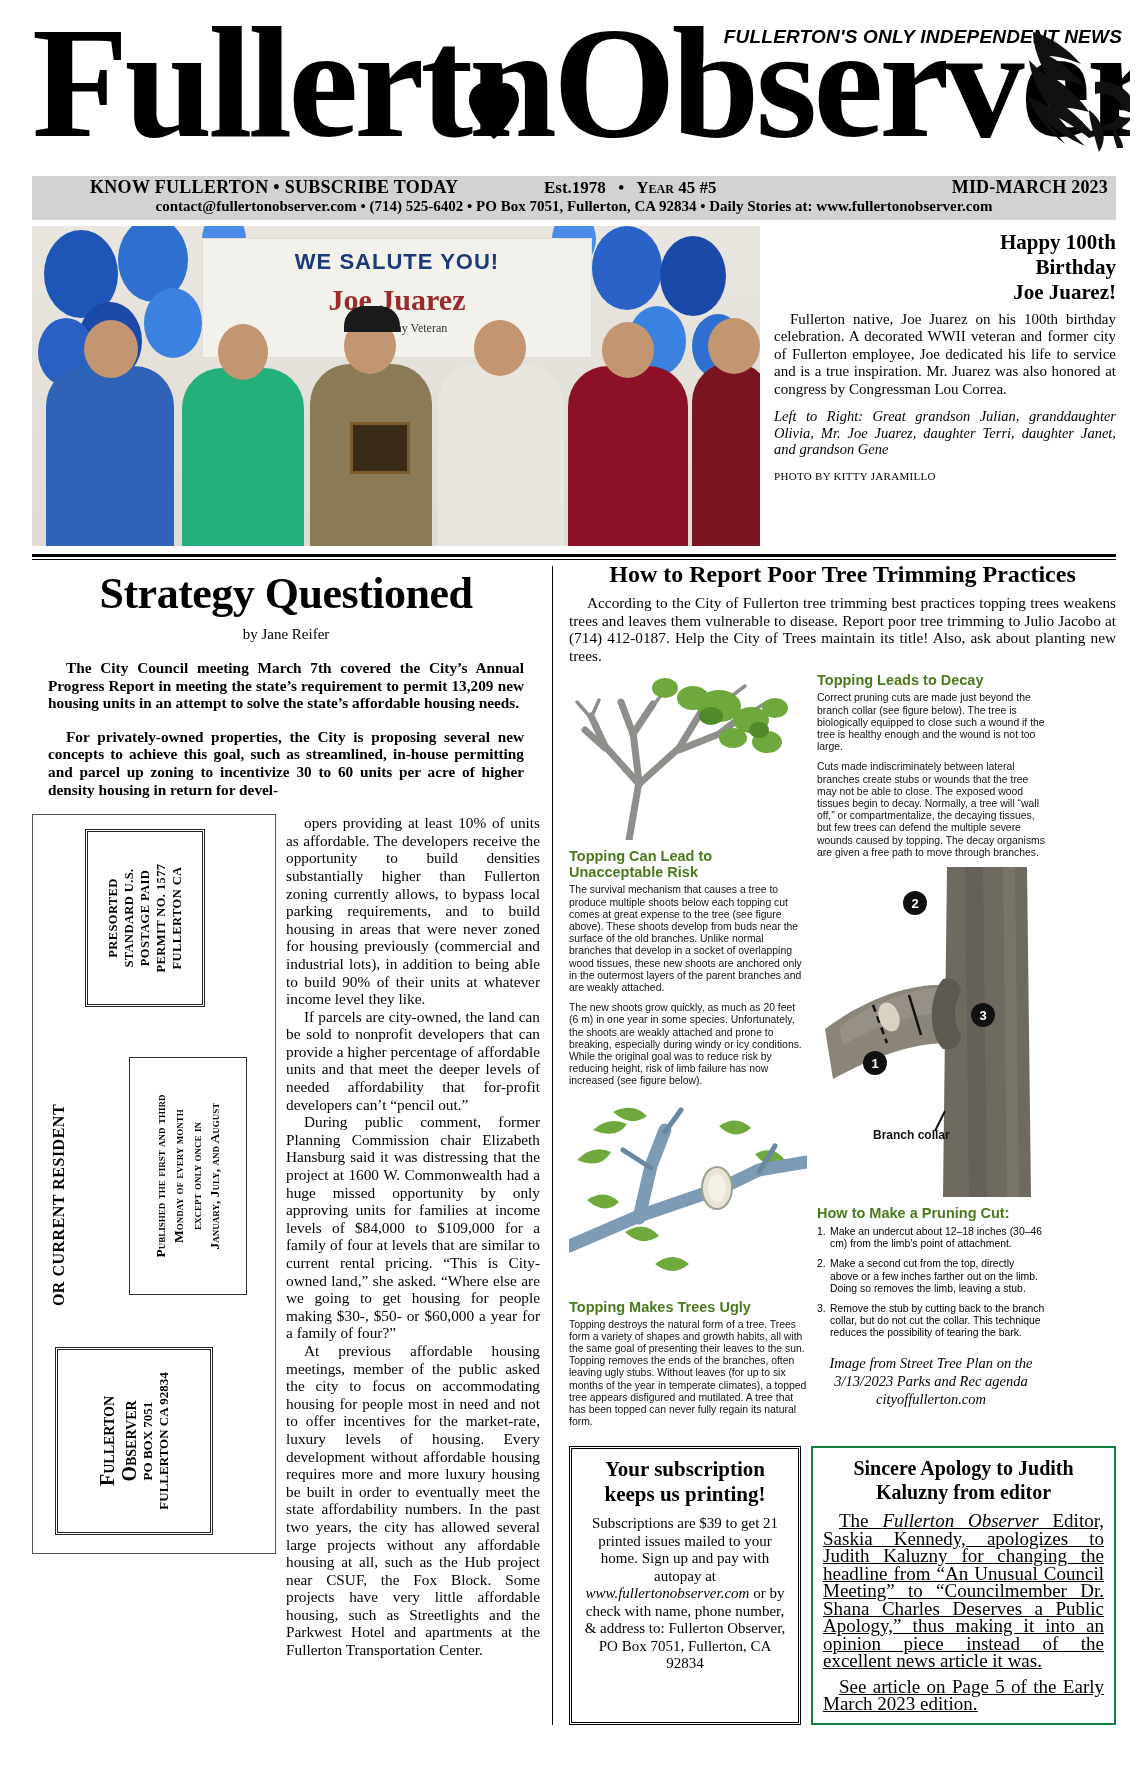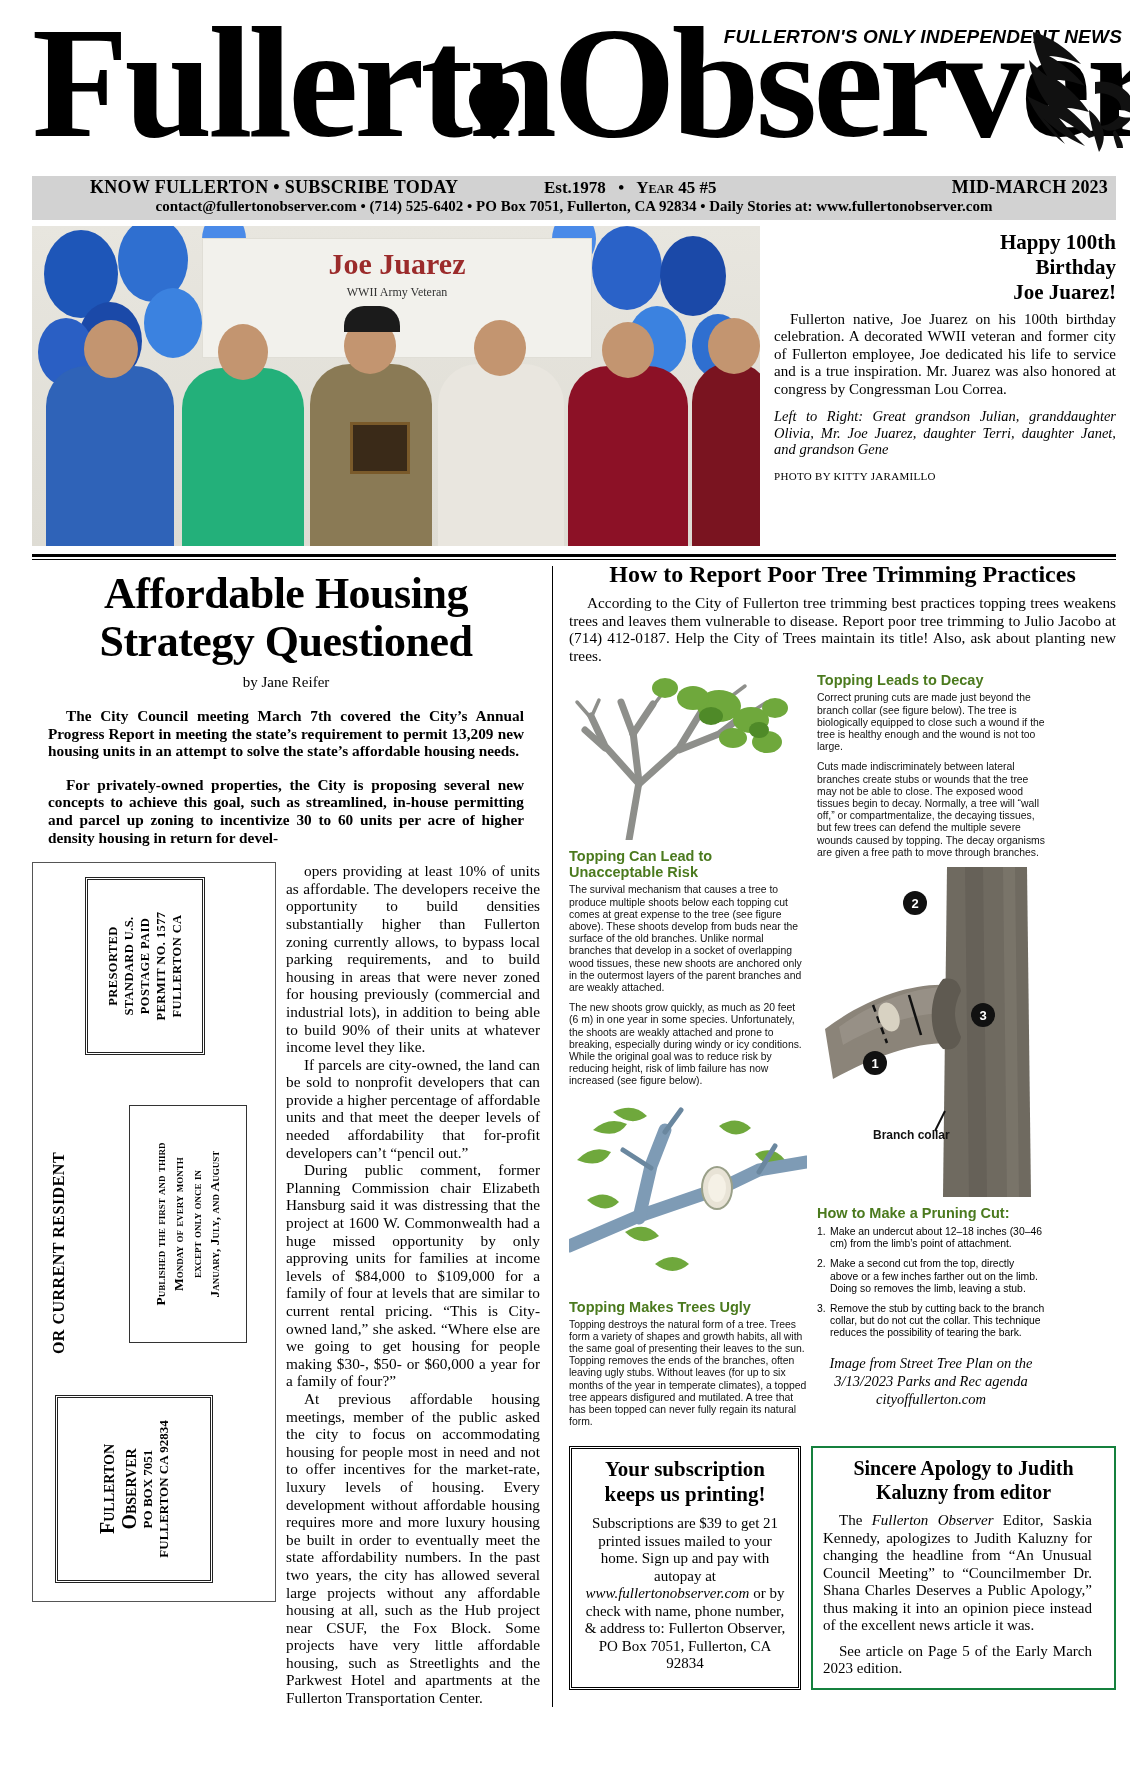--- a/index.html
+++ b/index.html
@@ -228,22 +228,23 @@
     margin:8px 0 0 0; font-size:15px; line-height:17.5px; text-align:center;
   }
   .subbox p i { font-style:italic; }
   .apbox {
     flex:1; margin-left:10px; border:2px solid #15803d; padding:8px 10px 10px 10px;
   }
   .apbox h3 {
     margin:0; text-align:center; font-size:20px; line-height:24px; font-weight:bold;
   }
   .apbox p {
-    margin:8px 12px 0 0; font-size:15px; line-height:17.5px; text-align:justify;
+    margin:8px 0 0 0; font-size:19px; line-height:17.5px; text-align:justify;
     text-indent:16px;
+    text-decoration:underline;
   }
   .apbox p i { font-style:italic; }
 </style>
 </head>
 <body>
 
 <div class="page">
 
   <div class="masthead">
     <div class="tagline">FULLERTON'S ONLY INDEPENDENT NEWS</div>
@@ -299,20 +300,21 @@
       <div class="balloon" style="left:112px;top:62px;width:58px;height:70px;background:#3b82e0;"></div>
       <div class="balloon" style="left:6px;top:92px;width:56px;height:68px;background:#2a5fc4;"></div>
       <div class="balloon" style="left:560px;top:0px;width:70px;height:84px;background:#2a62c8;"></div>
       <div class="balloon" style="left:628px;top:10px;width:66px;height:80px;background:#1b49a8;"></div>
       <div class="balloon" style="left:596px;top:80px;width:58px;height:70px;background:#3b82e0;"></div>
       <div class="balloon" style="left:660px;top:88px;width:52px;height:64px;background:#2f6fd0;"></div>
       <div class="balloon" style="left:170px;top:-14px;width:44px;height:54px;background:#4a8ae8;"></div>
       <div class="balloon" style="left:520px;top:-14px;width:44px;height:54px;background:#4a8ae8;"></div>
 
       <div class="ph-banner">
+        <div class="bt">WE SALUTE YOU!</div>
         <div class="bn">Joe Juarez</div>
         <div class="bs">WWII Army Veteran</div>
       </div>
 
       <div class="ppl" style="left:14px;width:128px;height:180px;background:#2f63b8;"></div>
       <div class="head" style="left:52px;bottom:168px;width:54px;height:58px;"></div>
       <div class="ppl" style="left:150px;width:122px;height:178px;background:#23b07a;"></div>
       <div class="head" style="left:186px;bottom:166px;width:50px;height:56px;"></div>
       <div class="ppl" style="left:278px;width:122px;height:182px;background:#8a7a55;"></div>
       <div class="head" style="left:312px;bottom:172px;width:52px;height:56px;"></div>
@@ -338,21 +340,20 @@
     </div>
   </div>
 
   <div class="mainrule"></div>
   <div class="mainrule2"></div>
 
   <div class="content">
 
     <div class="colL">
       <div class="headline">
-        <div>Affordable Housing</div>
         <div>Strategy Questioned</div>
       </div>
       <div class="byline">by Jane Reifer</div>
       <div class="lead">
         <p>The City Council meeting March 7th  covered the City’s Annual Progress Report in meeting the state’s requirement to permit 13,209 new housing units in an attempt to solve the state’s affordable housing needs.</p>
         <p>For privately-owned properties, the City is proposing several new concepts to achieve this goal, such as streamlined, in-house permitting and parcel up zoning to incentivize 30 to 60 units per acre of higher density housing in return for devel-</p>
       </div>
 
       <div class="twocolwrap">
 

